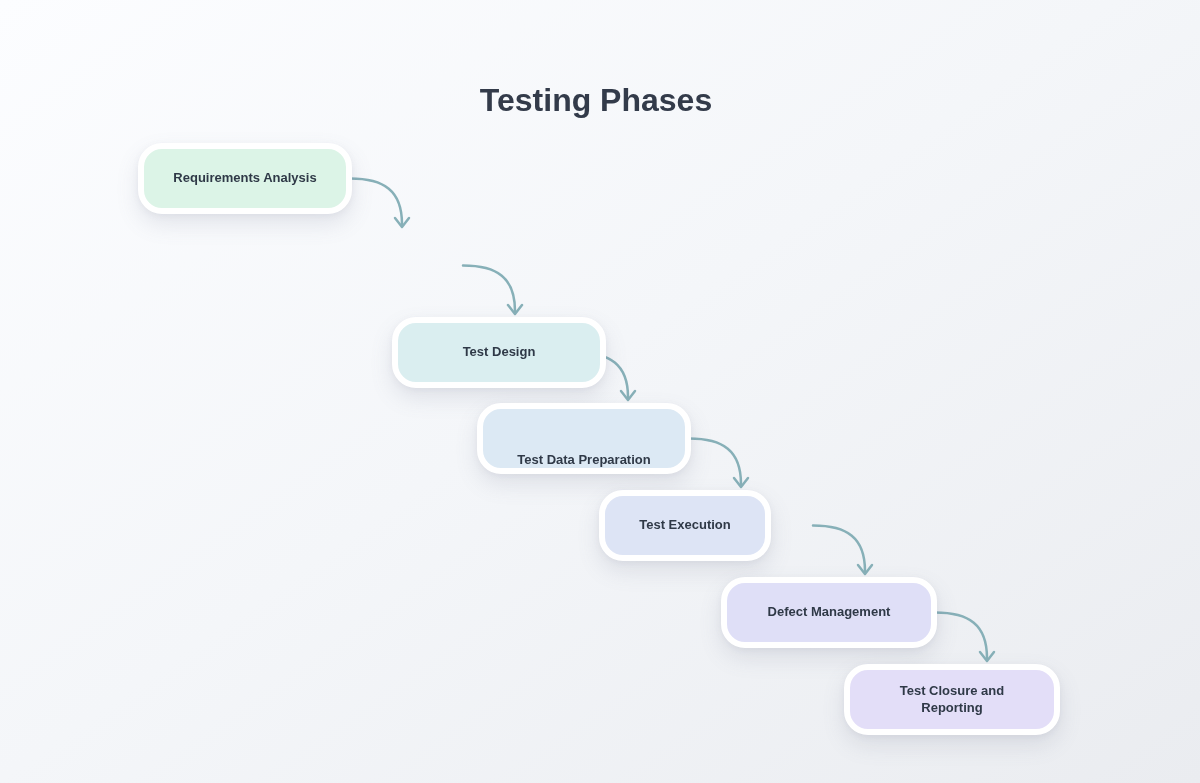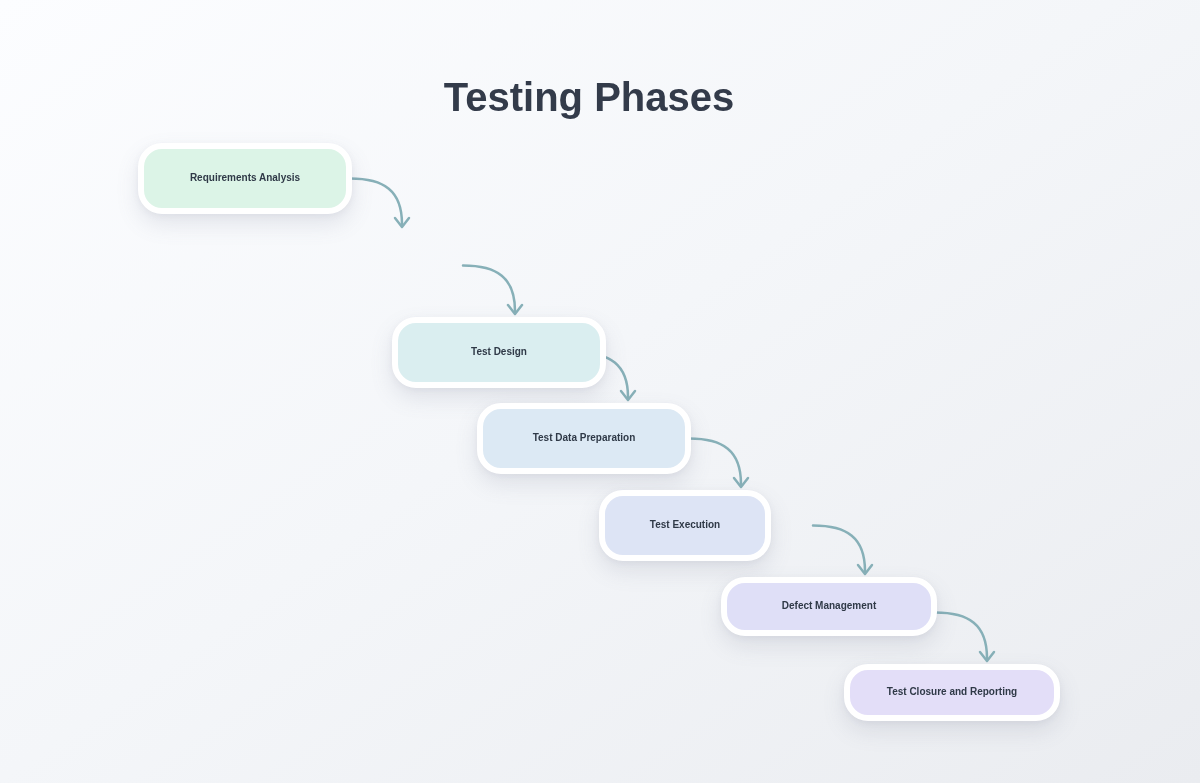--- a/index.html
+++ b/index.html
@@ -10,23 +10,23 @@
   }
   .page {
     position: relative;
     width: 1200px; height: 783px;
     background: linear-gradient(145deg, #fcfdff 0%, #f4f6f9 48%, #eaecf0 100%);
     overflow: hidden;
   }
   .title {
     position: absolute;
     top: 66px; left: 0; width: 1160px;
-    margin: 9px;
+    margin: 16px;
     text-align: center;
-    font-size: 40px;
+    font-size: 32px;
     font-weight: 700;
     color: #333b4a;
     letter-spacing: 0;
   }
   .canvas {
     position: absolute;
     inset: 0;
   }
   .connector-layer {
     position: absolute;
@@ -36,21 +36,21 @@
   .node {
     position: absolute;
     box-sizing: border-box;
     border: 6px solid #ffffff;
     border-radius: 24px;
     display: flex;
     align-items: center;
     justify-content: center;
     text-align: center;
     padding: 0 22px;
-    font-size: 10px;
+    font-size: 13px;
     font-weight: 700;
     line-height: 1.25;
     color: #2f3947;
     box-shadow: 0 10px 22px rgba(110,120,145,0.16), 0 2px 6px rgba(110,120,145,0.08);
   }
   .node .label { display: block; }
 </style>
 </head>
 <body>
 
@@ -82,26 +82,26 @@
           <path d="M 935 612.5 C 969 612.5 987 624.5 987 658"></path>
           <path d="M 980 652 L 987 661 L 994 652"></path>
         </g>
       </svg>
       <div class="node" style="left: 138px; top: 143px; width: 214px; height: 71px; background: rgb(220, 244, 231);">
         <span class="label">Requirements Analysis</span>
       </div>
       <div class="node" style="left: 364px; top: 317px; width: 214px; height: 71px; background: rgb(218, 238, 240); margin-left: 28px;">
         <span class="label">Test Design</span>
       </div>
-      <div class="node" style="left: 477px; top: 403px; width: 214px; height: 71px; background: rgb(220, 233, 244);">
+      <div class="node" style="left: 477px; top: 403px; width: 214px; height: 71px; background: rgb(220, 233, 244); align-items: flex-end;">
         <span class="label">Test Data Preparation</span>
       </div>
       <div class="node" style="left: 599px; top: 490px; width: 172px; height: 71px; background: rgb(221, 228, 245);">
         <span class="label">Test Execution</span>
       </div>
-      <div class="node" style="left: 721px; top: 577px; width: 216px; height: 59px; background: rgb(223, 223, 247);">
+      <div class="node" style="left: 721px; top: 577px; width: 216px; height: 71px; background: rgb(223, 223, 247);">
         <span class="label">Defect Management</span>
       </div>
-      <div class="node" style="left: 844px; top: 664px; width: 216px; height: 57px; background: rgb(227, 222, 248);">
+      <div class="node" style="left: 844px; top: 664px; width: 216px; height: 71px; background: rgb(227, 222, 248);">
         <span class="label">Test Closure and Reporting</span>
       </div>
     </div>
 </div>
 
 </body></html>

